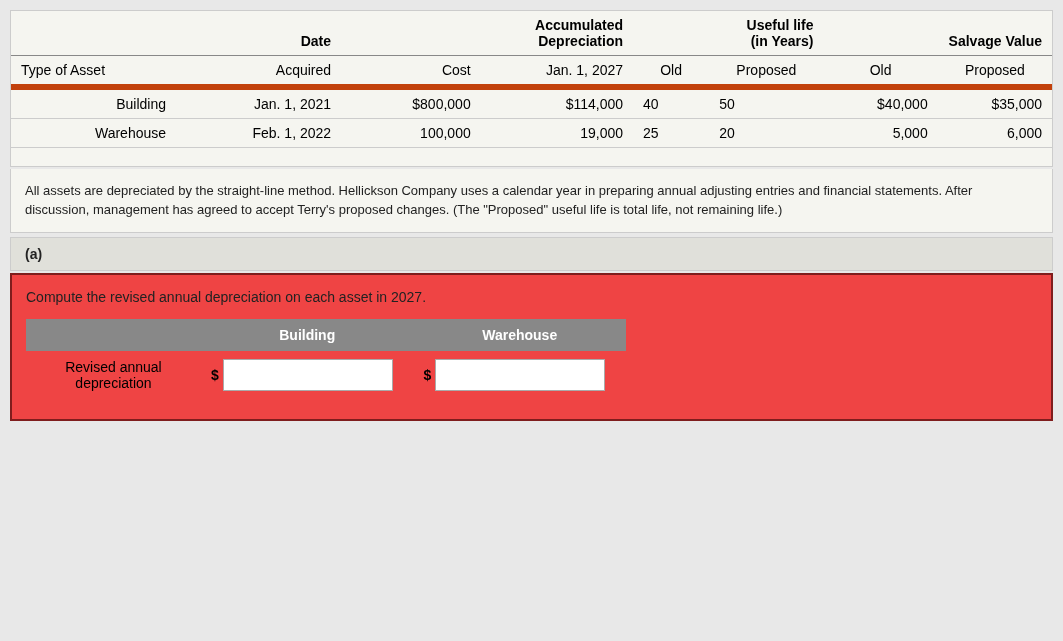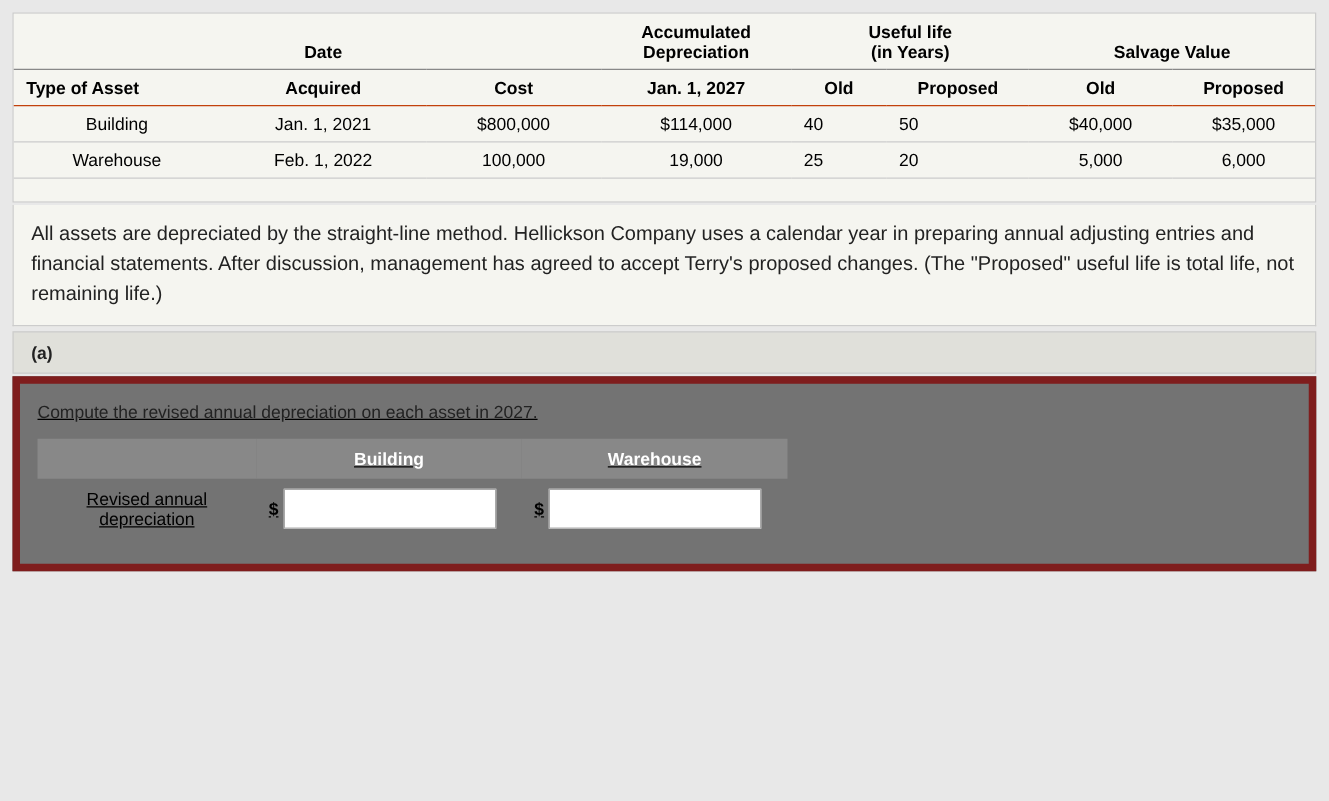--- a/index.html
+++ b/index.html
@@ -25,40 +25,40 @@
       padding: 0;
       margin-bottom: 2px;
     }
     table.main-table {
       width: 100%;
       border-collapse: collapse;
       background: #f5f5f0;
     }
     table.main-table th, table.main-table td {
       padding: 6px 10px;
-      text-align: center;
+      text-align: right;
       vertical-align: bottom;
       font-size: 14px;
     }
     
     .header-top th {
       font-weight: bold;
       text-align: center;
       border-bottom: 1px solid #888;
       padding-top: 10px;
       padding-bottom: 4px;
       font-size: 14px;
     }
     .header-top th.left-align {
       text-align: left;
     }
     .header-sub th {
-      font-weight: bold;
-      text-align: center;
-      border-bottom: 1px solid #c2410c;
+      font-weight: normal;
+      text-align: center;
+      border-bottom: 6px solid #c2410c;
       padding-bottom: 6px;
       font-size: 14px;
     }
     .header-sub th.left-align {
       text-align: left;
     }
     .data-row td {
       border-bottom: 1px solid #ccc;
       padding: 8px 10px;
       font-size: 14px;
@@ -75,43 +75,42 @@
     .col-old { width: 60px; }
     .col-proposed { width: 90px; }
     .col-salv-old { width: 90px; }
     .col-salv-prop { width: 90px; }
 
     .note-section {
       background: #f5f5f0;
       border: 1px solid #ccc;
       border-top: none;
       padding: 12px 14px;
-      font-size: 16px;
+      font-size: 13px;
       line-height: 1.5;
       color: #222;
       margin-bottom: 4px;
     }
 
     
     .part-label {
       background: #e0e0da;
       border: 1px solid #ccc;
       padding: 8px 14px;
       font-size: 14px;
       font-weight: bold;
       margin-bottom: 2px;
       color: #222;
     }
 
     
     .compute-section {
-      background: #737373;
-      border: 6px solid #7f1d1d;
+      background: #ef4444;
+      border: 2px solid #7f1d1d;
       padding: 14px 14px 20px 14px;
-      text-decoration: underline;
     }
     .compute-instruction {
       font-size: 14px;
       margin-bottom: 14px;
       color: #222;
     }
     .compute-table {
       width: 600px;
       border-collapse: collapse;
     }

